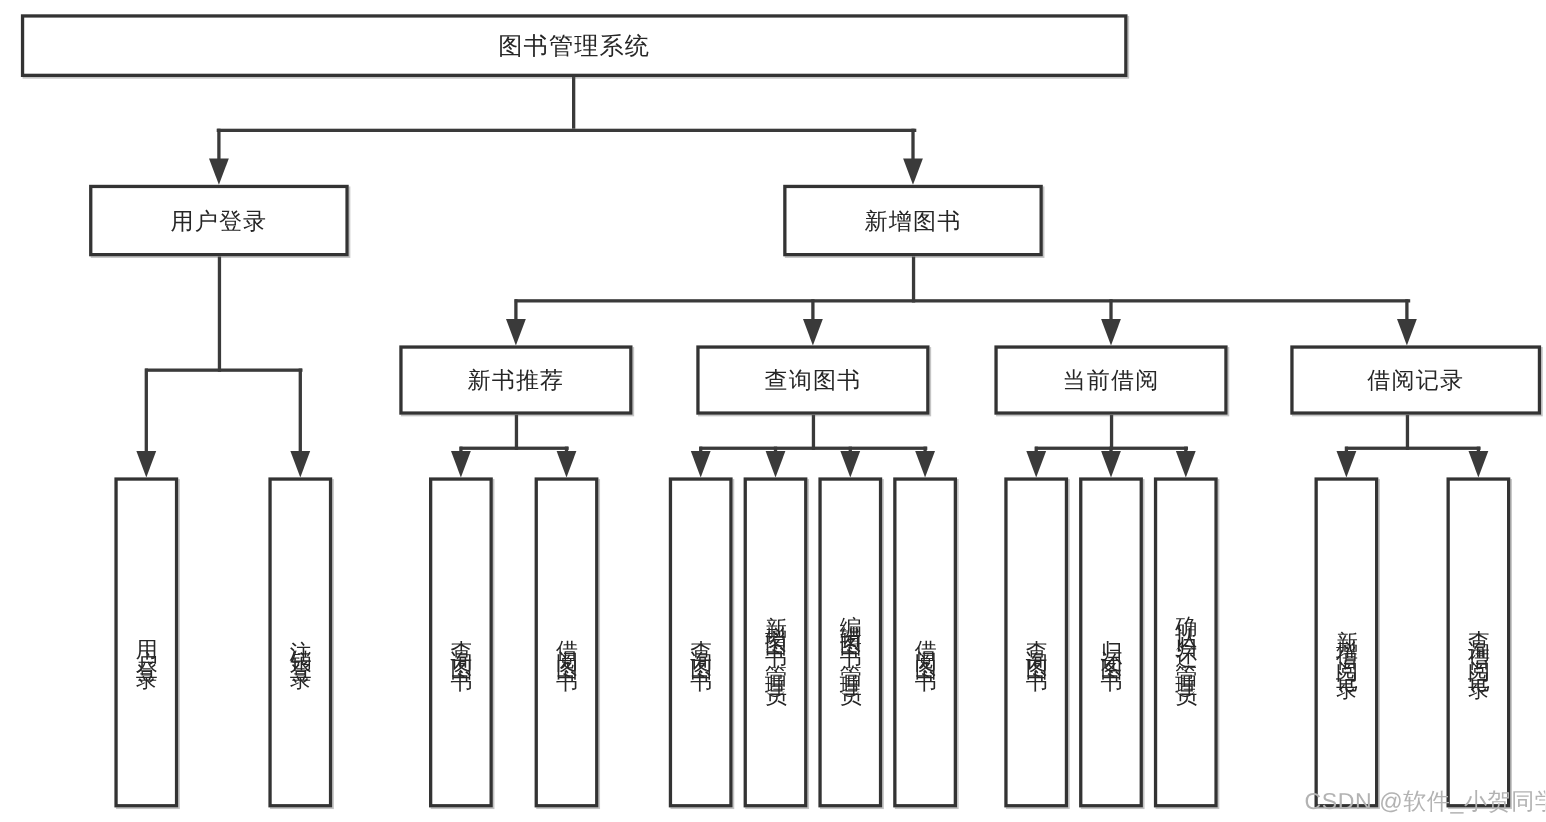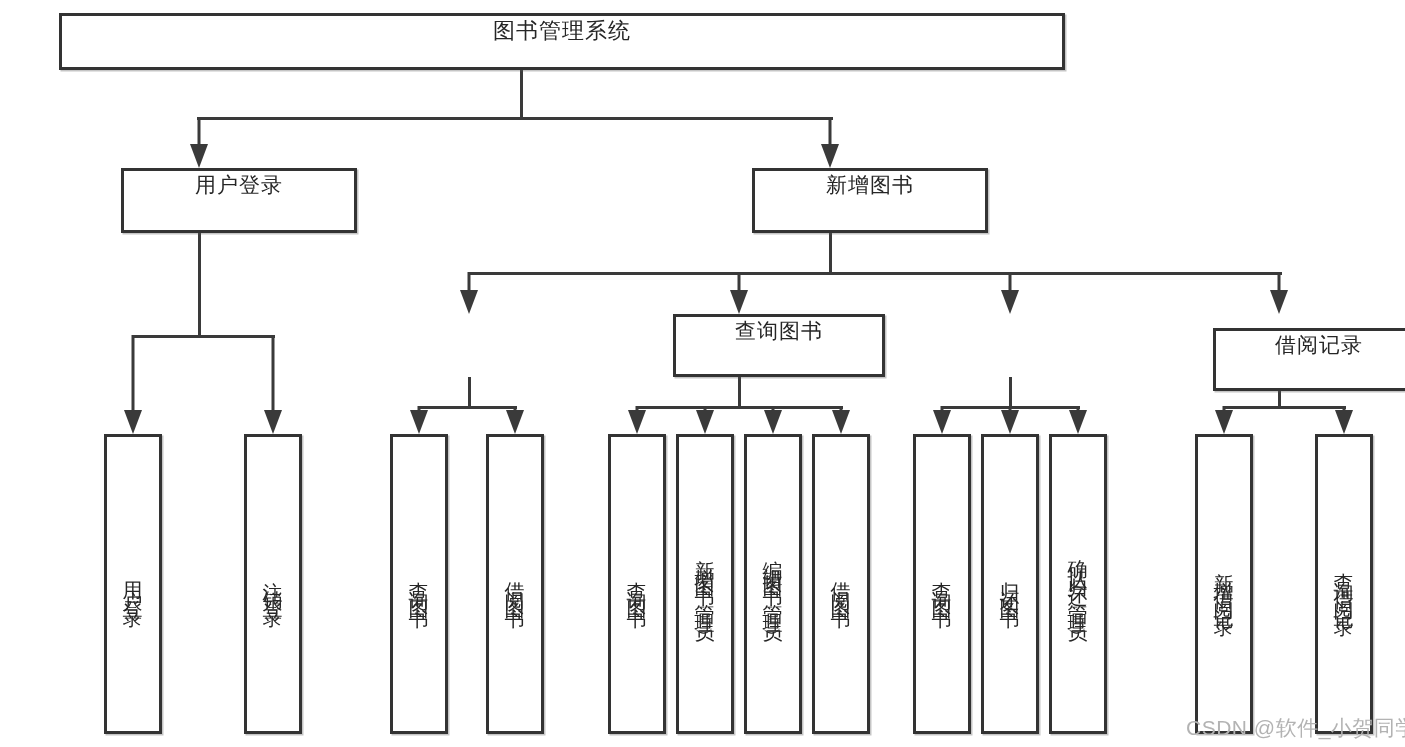--- a/index.html
+++ b/index.html
@@ -7,24 +7,23 @@
     --watermark:#b3b3b3; --background:#ffffff;
   }
   *{margin:0;padding:0;box-sizing:border-box}
   html,body{background:var(--background)}
   body{font-family:"Liberation Sans","DejaVu Sans",sans-serif;color:var(--text)}
   .canvas{position:relative;width:1405px;height:747px;background:var(--background);overflow:hidden}
 
   .node{
     position:absolute;background:var(--background);
     border:3px solid var(--border);
-    display:flex;justify-content:center;
+    display:flex;align-items:center;justify-content:center;
     box-shadow:1.5px 1.5px 0 rgba(90,90,90,.35);
     z-index:2;
-    margin-left:40px;
   }
   .node .lbl{font-size:21px;letter-spacing:1px;color:var(--text);white-space:nowrap}
   .node.root .lbl{font-size:22px}
 
   .leaf{
     position:absolute;top:434px;width:58px;height:300px;
     background:var(--background);border:3px solid var(--border);
     display:flex;align-items:center;justify-content:center;
     box-shadow:1.5px 1.5px 0 rgba(90,90,90,.35);
     z-index:2;
@@ -105,24 +104,30 @@
     </div>
   <div class="arrow" style="left:1001px;top:272px;height:42px">
       <i class="stem"></i>
       <i class="head"></i>
     </div>
   <div class="arrow" style="left:1270px;top:272px;height:42px">
       <i class="stem"></i>
       <i class="head"></i>
     </div>
 
+  <div class="node" style="left:363px;top:314px;width:212px;height:63px">
+    <span class="lbl">新书推荐</span>
+  </div>
   <div class="node" style="left:633px;top:314px;width:212px;height:63px">
     <span class="lbl">查询图书</span>
   </div>
-  <div class="node" style="left:1173px;top:328px;width:212px;height:63px">
+  <div class="node" style="left:904px;top:314px;width:212px;height:63px">
+    <span class="lbl">当前借阅</span>
+  </div>
+  <div class="node" style="left:1173px;top:314px;width:228px;height:63px">
     <span class="lbl">借阅记录</span>
   </div>
 
   <div class="vline" style="left:468px;top:377px;height:32px"></div>
   <div class="hline" style="left:418px;top:406px;width:99px"></div>
   <div class="arrow" style="left:410px;top:406px;height:28px">
       <i class="stem"></i>
       <i class="head"></i>
     </div>
   <div class="arrow" style="left:506px;top:406px;height:28px">

